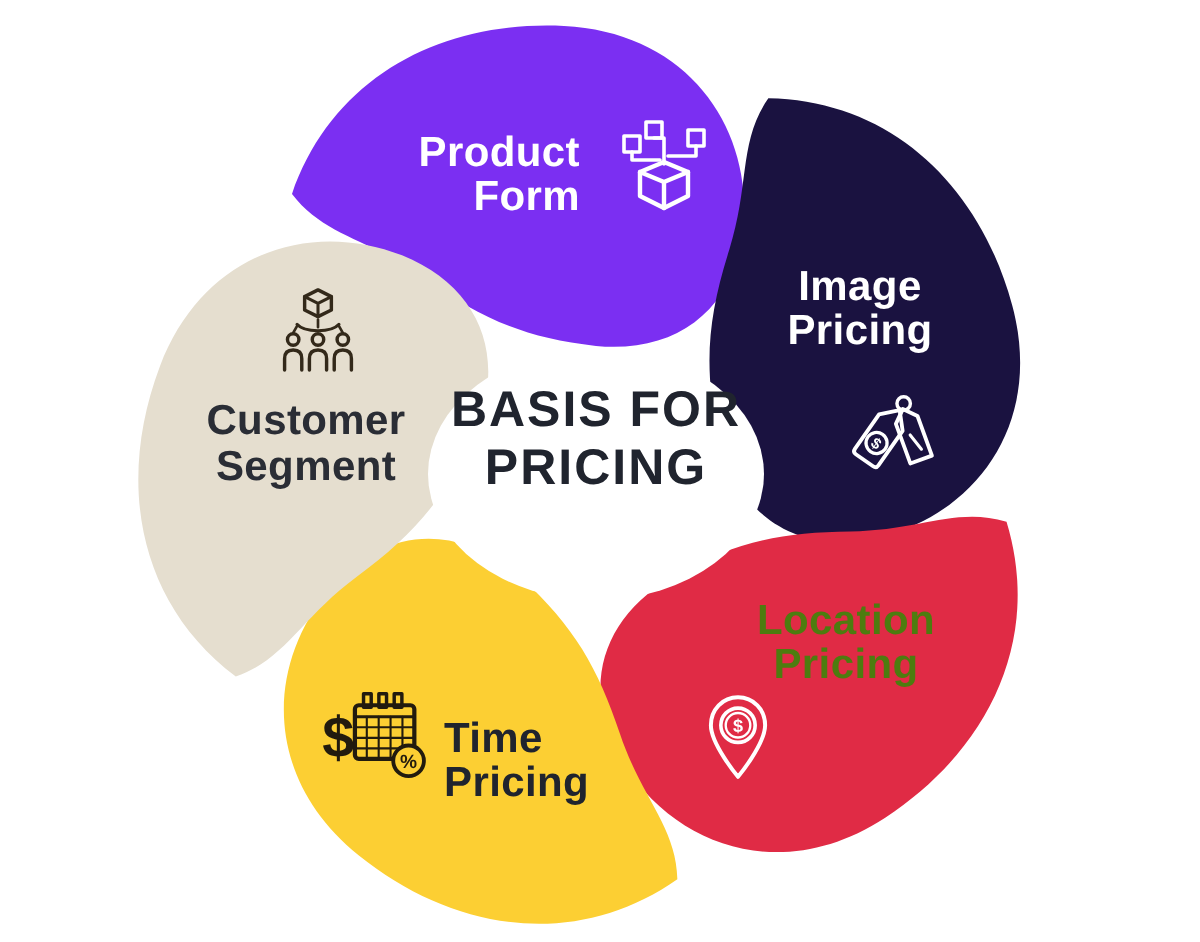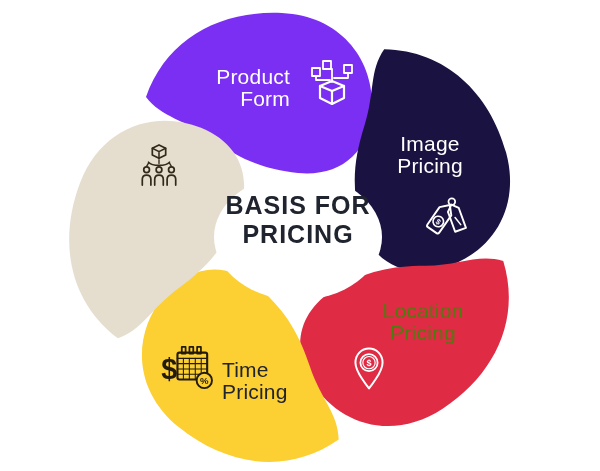--- a/index.html
+++ b/index.html
@@ -6,21 +6,21 @@
   .stage{
     position:relative;
     width:600px;height:471px;
     background:#ffffff;
     overflow:hidden;
     font-family:"Liberation Sans", sans-serif;
   }
   .petals{position:absolute;left:0;top:0;display:block;}
   .seg-label{
     position:absolute;
-    font-weight:400;
+    font-weight:700;
     font-size:21px;
     line-height:22px;
     letter-spacing:.2px;
   }
   .seg-label.product{left:170px;top:66px;width:120px;text-align:right;}
   .seg-label.image{left:370px;top:133px;width:120px;text-align:center;}
   .seg-label.location{left:363px;top:300px;width:120px;text-align:center;}
   .seg-label.time{left:222px;top:347px;width:120px;text-align:left;margin-top:12px;}
   .seg-label.customer{left:93px;top:199px;width:120px;text-align:center;line-height:23px;}
   .center-title{
@@ -69,20 +69,24 @@
     <div>Image</div>
     <div>Pricing</div>
   </div>
   <div class="seg-label location" style="color: #4d7c0f;">
     <div>Location</div>
     <div>Pricing</div>
   </div>
   <div class="seg-label time" style="color: rgb(32, 36, 46);">
     <div>Time</div>
     <div>Pricing</div>
+  </div>
+  <div class="seg-label customer" style="color: rgb(42, 45, 53);">
+    <div>Customer</div>
+    <div>Segment</div>
   </div>
 
   <div class="icon product">
     <svg width="56" height="52" viewBox="0 0 56 52" fill="none" stroke="currentColor" stroke-linecap="round" stroke-linejoin="round" style="color: rgb(255, 255, 255);">
       <path stroke-width="2.2" d="M16 30 L28 25 L40 30 L40 42 L28 48 L16 42 Z"></path>
       <path stroke-width="2.2" d="M16 30 L28 35 L40 30 M28 35 L28 48"></path>
       <path stroke-width="1.8" d="M28 26 L28 13 L23 13 M30 22 L44 22 L44 17 M26 24 L12 24 L12 20"></path>
       <rect stroke-width="1.8" x="19" y="5" width="8" height="8"></rect>
       <rect stroke-width="1.8" x="40" y="9" width="8" height="8"></rect>
       <rect stroke-width="1.8" x="8" y="12" width="8" height="8"></rect>

